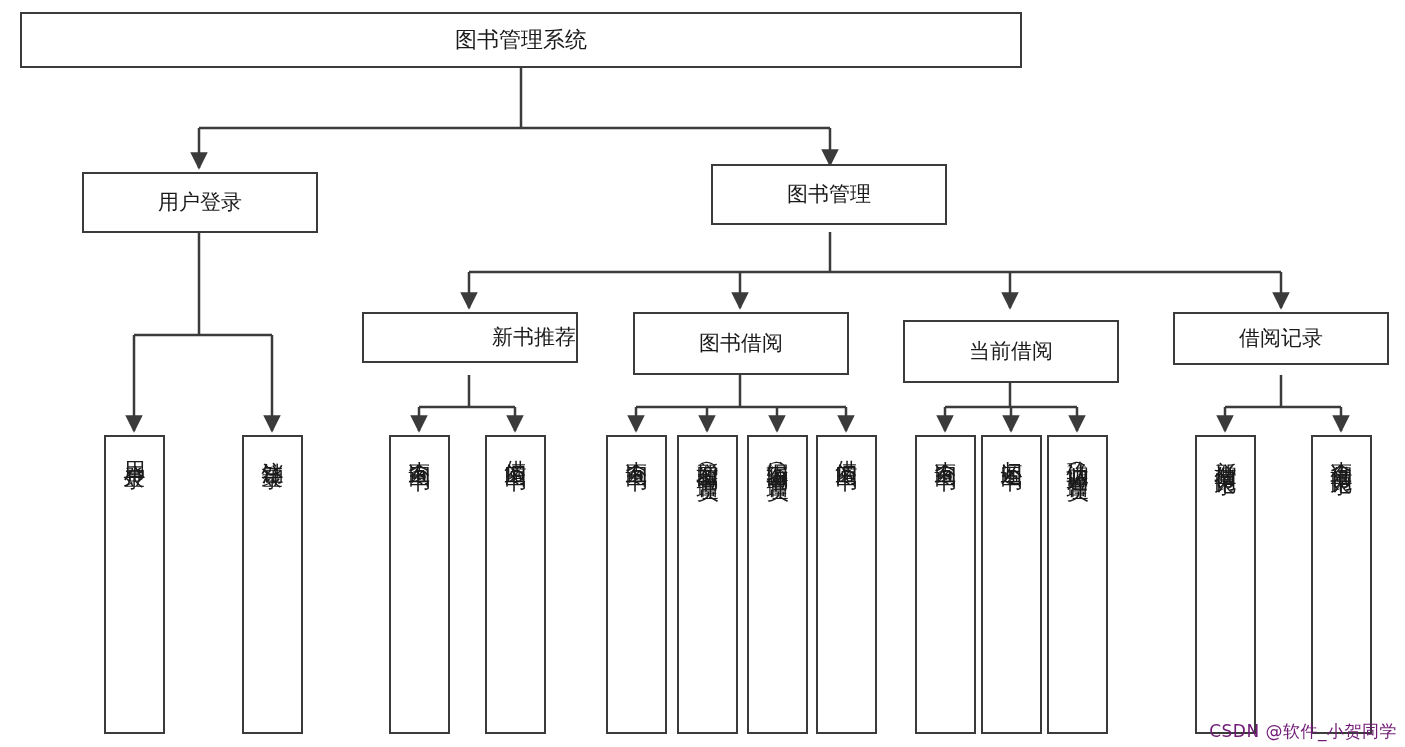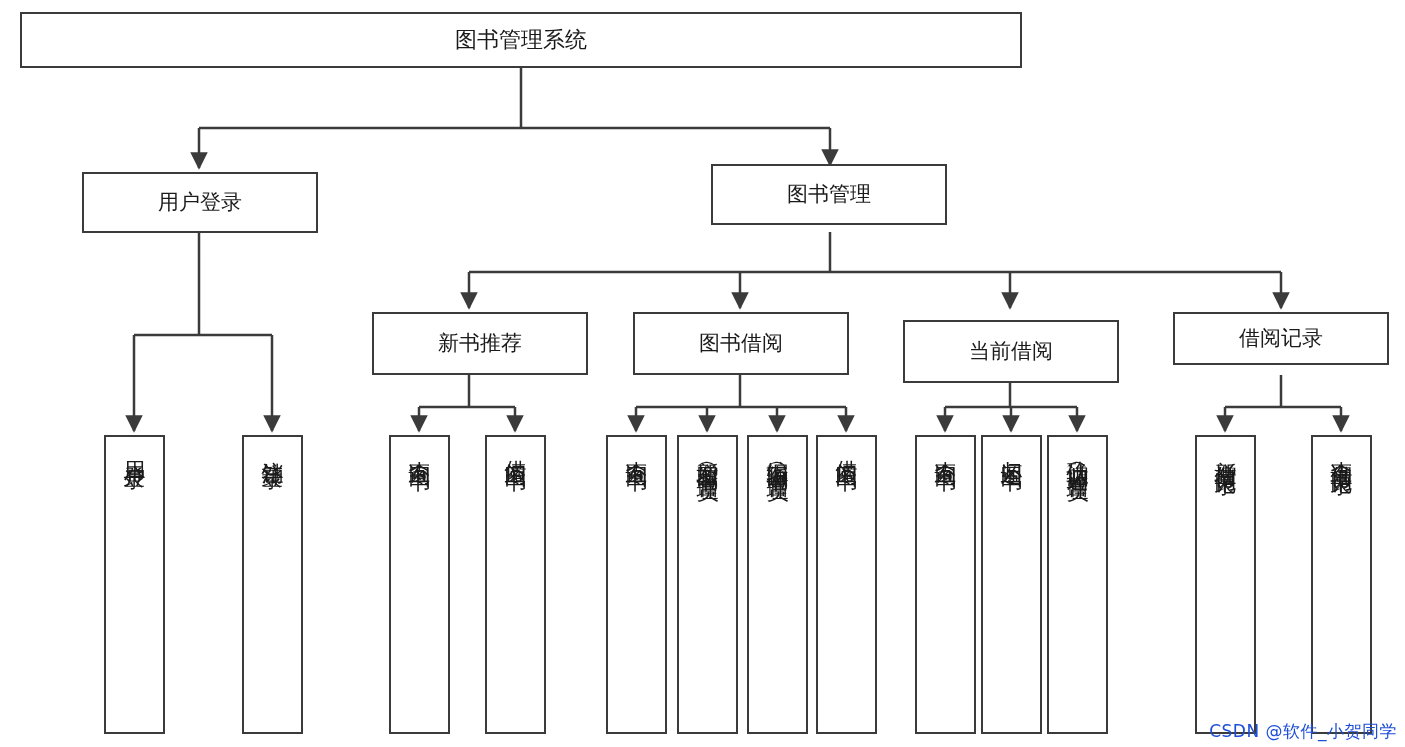--- a/index.html
+++ b/index.html
@@ -61,21 +61,21 @@
     text-orientation: upright;
     font-size: 22px;
     letter-spacing: 3px;
     line-height: 1;
   }
   .watermark {
     position: absolute;
     right: 8px;
     bottom: 4px;
     font-size: 17px;
-    color: #1d4ed8;
+    color: #701a75;
     letter-spacing: 0.5px;
     white-space: nowrap;
     pointer-events: none;
   }
 </style>
 </head>
 <body>
 
 <div id="canvas">
 
@@ -133,21 +133,21 @@
     <span class="label">图书管理系统</span>
   </div>
 
   <div class="node horiz" style="left:82px; top:172px; width:236px; height:61px;">
     <span class="label">用户登录</span>
   </div>
   <div class="node horiz" style="left:711px; top:164px; width:236px; height:61px;">
     <span class="label">图书管理</span>
   </div>
 
-  <div class="node horiz" style="left:372px; top:312px; width:216px; height:63px;">
+  <div class="node horiz" style="left:362px; top:312px; width:216px; height:51px;justify-content:flex-end;">
     <span class="label">新书推荐</span>
   </div>
   <div class="node horiz" style="left:633px; top:312px; width:216px; height:63px;">
     <span class="label">图书借阅</span>
   </div>
   <div class="node horiz" style="left:903px; top:312px; width:216px; height:63px;margin-top:8px;">
     <span class="label">当前借阅</span>
   </div>
   <div class="node horiz" style="left:1173px; top:312px; width:216px; height:53px;">
     <span class="label">借阅记录</span>

